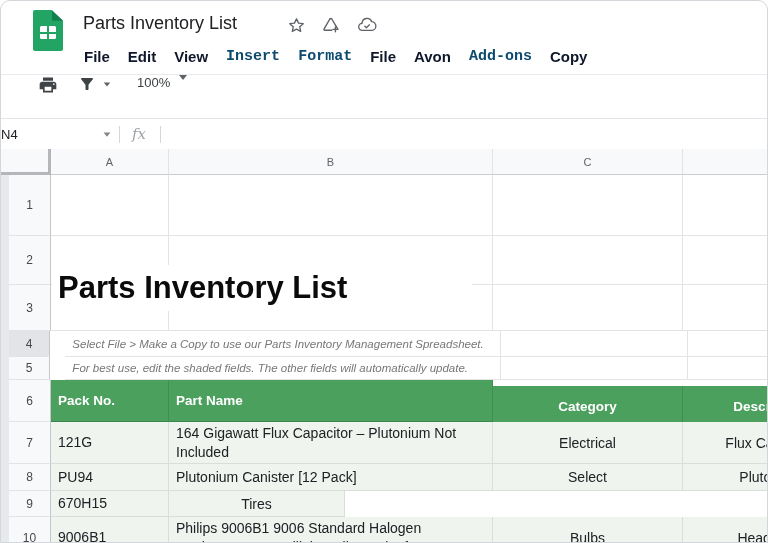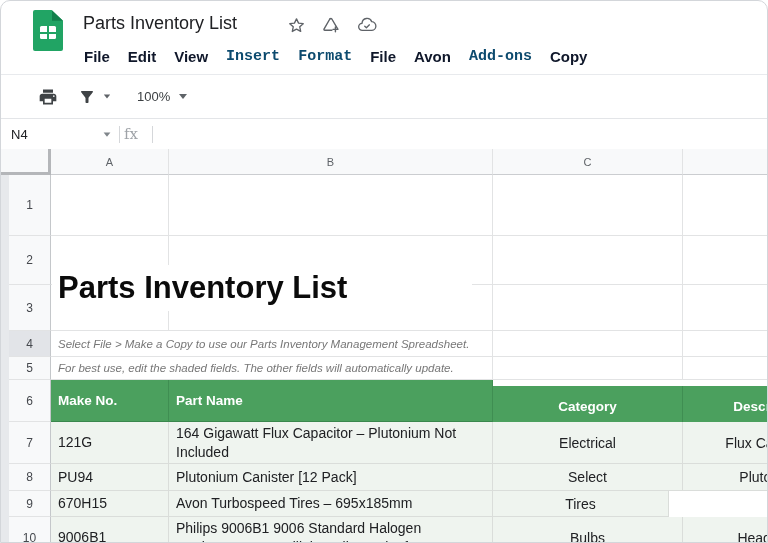--- a/index.html
+++ b/index.html
@@ -20,50 +20,50 @@
   .title-icons{position:absolute;left:286px;top:13px;display:flex;gap:15px;align-items:center;height:22px;}
   .title-icons svg{display:block;}
 
   .menubar{position:absolute;left:74px;top:41px;display:flex;align-items:center;height:28px;}
   .menu-item{padding:4px 9px;font-size:15px;font-weight:600;color:#0f172a;border-radius:4px;white-space:nowrap;}
   .menu-item.disabled{color:#0c4a6e;font-family:Liberation Mono, monospace;}
 
   .hdiv{position:absolute;left:0;width:100%;height:1px;background:#E8EAED;}
 
   
-  .toolbar{position:absolute;left:0;top:74px;width:100%;height:43px;display:flex;align-items:center;
+  .toolbar{position:absolute;left:0;top:74px;width:100%;height:43px;display:flex;align-items:flex-start;
            padding-left:37px;box-sizing:border-box;}
   .tb-group{display:flex;align-items:center;}
   .caret{width:0;height:0;border-left:4px solid transparent;border-right:4px solid transparent;
          border-top:5px solid #5F6368;display:inline-block;}
   .zoom-label{font-size:13px;color:#3C4043;margin-left:26px;}
 
   
   .fbar{position:absolute;left:0;top:118px;width:100%;height:30px;display:flex;align-items:center;background:#fff;}
-  .namebox{width:118px;display:flex;align-items:center;padding:0 8px 0 10px;box-sizing:border-box;}
+  .namebox{width:118px;display:flex;align-items:center;padding:0 8px 0 0;box-sizing:border-box;}
   .cellref{font-size:13px;color:#202124;}
   .namebox .caret{margin-left:auto;border-top-color:#80868B;transform:scale(.85);}
   .vsep{width:1px;height:17px;background:#D5D7DA;}
-  .fx{margin:0 14px 0 4px;font-family:"DejaVu Serif",serif;font-size:15px;color:#9FA3A8;}
+  .fx{margin:0 14px 0 12px;font-family:"DejaVu Serif",serif;font-style:italic;font-size:15px;color:#9FA3A8;}
   .finput{flex:1;height:100%;}
 
   
   .grid{position:absolute;left:0;top:148px;width:768px;height:395px;overflow:hidden;background:#fff;}
   .g-row{display:flex;width:860px;}
   .cell{box-sizing:border-box;height:100%;border-right:1px solid #E2E3E4;border-bottom:1px solid #E2E3E4;
         overflow:hidden;background:#fff;}
   .c-num{width:50px;}.c-a{width:118px;}.c-b{width:324px;}.c-c{width:190px;}.c-d{width:176px;}.c-ab{width:442px;}
   .corner{background:#F8F9FA;border-right:3px solid #B4B6B9;border-bottom:3px solid #B4B6B9;}
   .colhead{background:#F8F9FA;display:flex;align-items:center;justify-content:center;
            font-size:11px;color:#5F6368;border-bottom:1px solid #CBCDD0;}
   .rnum{background:#F8F9FA;border-right:1px solid #C4C7CA;display:flex;align-items:center;justify-content:center;
         padding-left:8px;font-size:12px;color:#45484D;}
   .rnum.active{background:#E2E4E8;}
   .note{display:flex;align-items:center;padding-left:7px;font-style:italic;font-size:11.5px;color:#777;
-        white-space:nowrap;}
+        white-space:nowrap;margin-left:15px;}
   .ghead{background:#4BA05E;border-right:1px solid #3F8E52;border-bottom:1px solid #3A874D;
          color:#fff;font-weight:bold;font-size:13.5px;display:flex;align-items:center;white-space:nowrap;}
   .ghead.left{padding-left:7px;}
   .ghead.center{justify-content:center;margin-top:6px;}
   .dcell{background:#EFF4EF;border-right:1px solid #DADDDA;border-bottom:1px solid #DADDDA;
          font-size:14px;color:#202124;display:flex;align-items:center;}
   .dcell.left{padding:2px 6px 2px 7px;line-height:19px;}
   .dcell.center{justify-content:center;white-space:nowrap;}
   .sheet-title{position:absolute;left:51px;top:116px;width:420px;height:46px;background:#fff;
                display:flex;align-items:center;padding-left:6px;box-sizing:border-box;
@@ -186,21 +186,21 @@
 
     <div class="g-row" style="height:23px;">
       <div class="cell c-num rnum">5</div>
       <div class="cell c-ab note">For best use, edit the shaded fields. The other fields will automatically update.</div>
       <div class="cell c-c"></div>
       <div class="cell c-d"></div>
     </div>
 
     <div class="g-row" style="height:42px;">
       <div class="cell c-num rnum">6</div>
-      <div class="cell c-a ghead left">Make No.</div>
+      <div class="cell c-a ghead left">Pack No.</div>
       <div class="cell c-b ghead left">Part Name</div>
       <div class="cell c-c ghead center">Category</div>
       <div class="cell c-d ghead center">Description</div>
     </div>
 
     <div class="g-row" style="height:42px;">
       <div class="cell c-num rnum">7</div>
       <div class="cell c-a dcell left">121G</div>
       <div class="cell c-b dcell left">164 Gigawatt Flux Capacitor – Plutonium Not Included</div>
       <div class="cell c-c dcell center">Electrical</div>
@@ -211,21 +211,20 @@
       <div class="cell c-num rnum">8</div>
       <div class="cell c-a dcell left">PU94</div>
       <div class="cell c-b dcell left">Plutonium Canister [12 Pack]</div>
       <div class="cell c-c dcell center">Select</div>
       <div class="cell c-d dcell center">Plutonium</div>
     </div>
 
     <div class="g-row" style="height:26px;">
       <div class="cell c-num rnum">9</div>
       <div class="cell c-a dcell left">670H15</div>
-      <div class="cell c-b dcell left">Avon Turbospeed Tires – 695x185mm</div>
       <div class="cell c-d dcell center">Tires</div>
     </div>
 
     <div class="g-row" style="height:42px;">
       <div class="cell c-num rnum">10</div>
       <div class="cell c-a dcell left">9006B1</div>
       <div class="cell c-b dcell left">Philips 9006B1 9006 Standard Halogen Replacement Headlight Bulb, Pack of 1</div>
       <div class="cell c-c dcell center">Bulbs</div>
       <div class="cell c-d dcell center">Headlights</div>
     </div>

